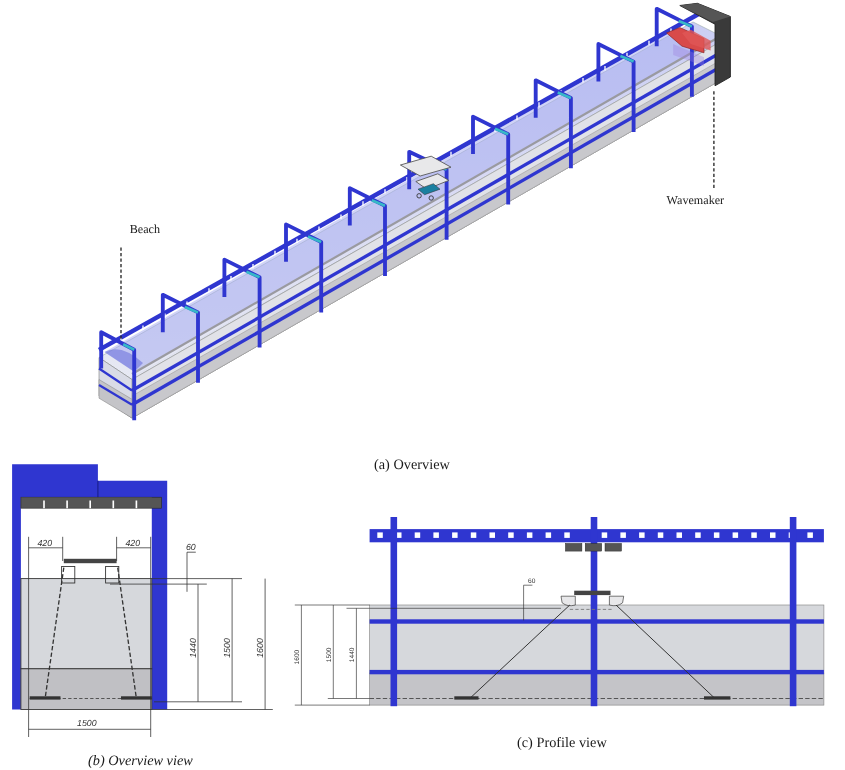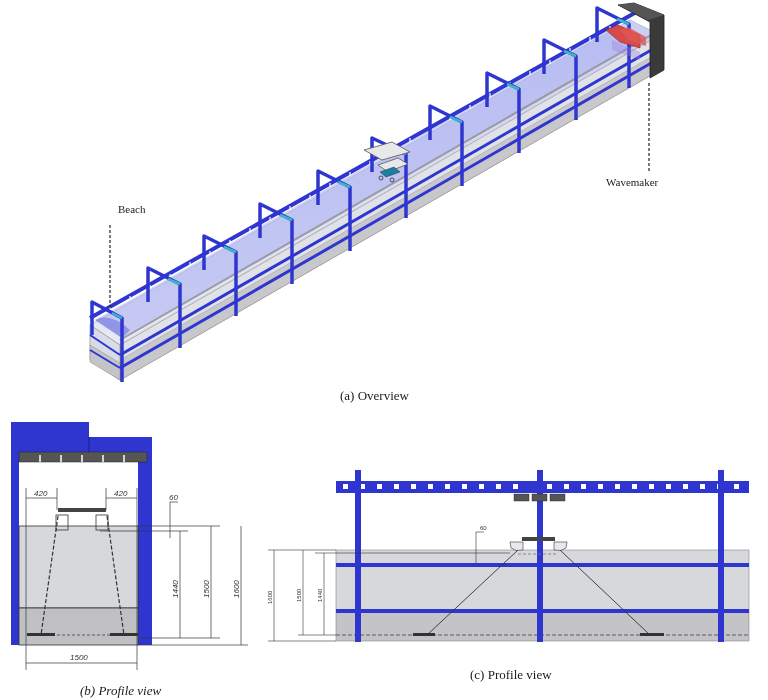--- a/index.html
+++ b/index.html
@@ -111,21 +111,21 @@
       <polygon points="606,30 618,25 640,35 640,48 620,42" fill="#d84a4a" stroke="#8a2222" stroke-width="0.6"></polygon>
       <polygon points="620,30 628,27 646,37 646,46 628,40" fill="#e05656" opacity="0.8"></polygon>
       <polygon points="612,40 640,52 640,60 612,50" fill="#9b7fe0" opacity="0.35"></polygon>
     </g>
 
     <line x1="110" y1="225" x2="110" y2="308" stroke="#222" stroke-width="1.2" stroke-dasharray="3,2"></line>
     <line x1="649" y1="83" x2="649" y2="172" stroke="#222" stroke-width="1.2" stroke-dasharray="3,2"></line>
   </svg>
   <div class="label" style="left:90px;top:203px;margin-left:28px;">Beach</div>
   <div class="label" style="left:606px;top:176px;">Wavemaker</div>
-  <div class="caption" style="left:340px;top:388px;">(a) Overview</div>
+  <div class="caption" style="left:340px;top:414px;">(a) Overview</div>
 </div>
 
 <div class="panel" style="left:0;top:410px;width:260px;height:290px;font-style:italic;">
   <svg width="260" height="270" viewBox="0 0 260 270">
 
     <polygon points="11,12 89,12 89,27 152,27 152,235 138,235 138,42 19,42 19,235 11,235" fill="#2f36d0"></polygon>
     <line x1="89" y1="27" x2="89" y2="42" stroke="#1a1f8a" stroke-width="1"></line>
 
     <g>
       <rect x="19" y="42" width="128" height="10" fill="#555" stroke="#222" stroke-width="0.5"></rect>
@@ -175,21 +175,21 @@
     <g fill="#333" font-size="8">
       <text x="34" y="86">420</text>
       <text x="114" y="86">420</text>
       <text x="169" y="90">60</text>
       <text x="70" y="250">1500</text>
       <text transform="translate(178,188) rotate(-90)">1440</text>
       <text transform="translate(209,188) rotate(-90)">1500</text>
       <text transform="translate(239,188) rotate(-90)">1600</text>
     </g>
   </svg>
-  <div class="caption" style="left:80px;top:273px;">(b) Profile view</div>
+  <div class="caption" style="left:80px;top:273px;">(b) Overview view</div>
 </div>
 
 <div class="panel" style="left:260px;top:464px;width:508px;height:220px;">
   <svg width="508" height="200" viewBox="0 0 508 200">
 
     <rect x="76" y="86" width="413" height="62" fill="#d6d8dc" stroke="#888" stroke-width="0.6"></rect>
     <rect x="76" y="148" width="413" height="29" fill="#c4c4c8" stroke="#888" stroke-width="0.6"></rect>
     <line x1="76" y1="171" x2="489" y2="171" stroke="#444" stroke-width="0.8" stroke-dasharray="4,2"></line>
 
     <rect x="76" y="99" width="413" height="4" fill="#2f36d0"></rect>

